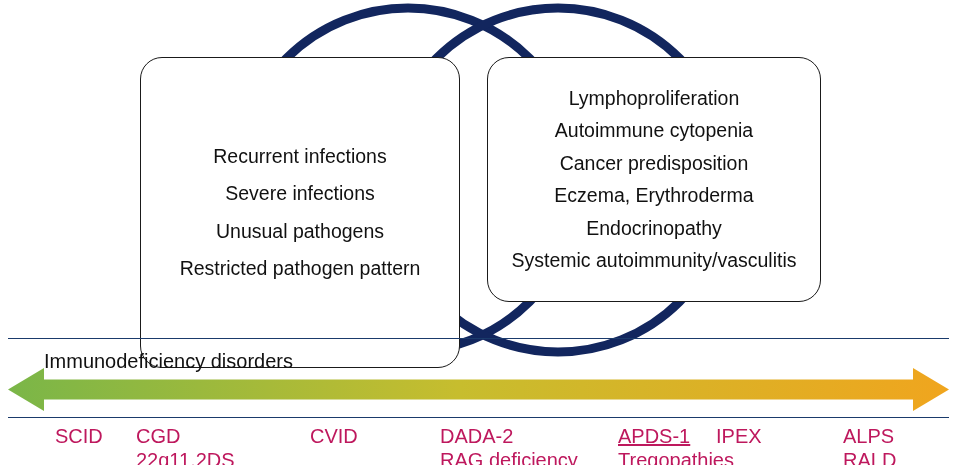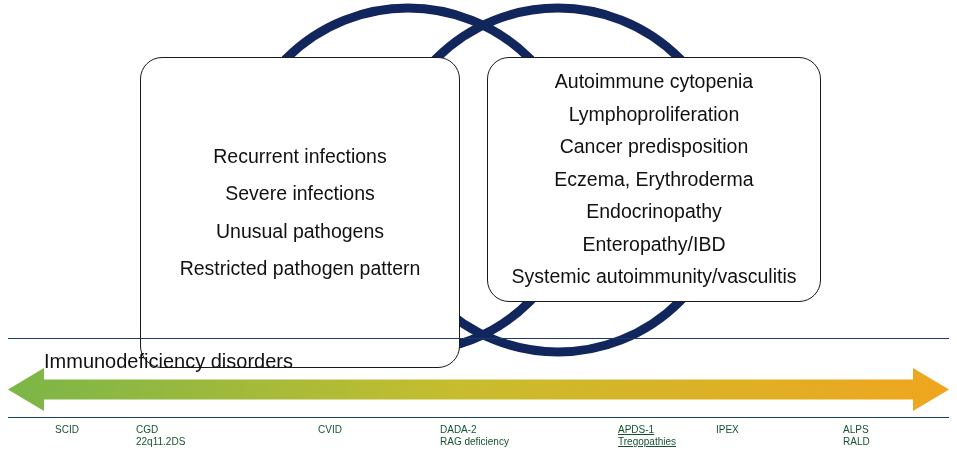--- a/index.html
+++ b/index.html
@@ -92,23 +92,23 @@
     right: 40px;
     top: 350px;
     font-size: 19.5px;
     color: #111111;
     white-space: nowrap;
   }
 
   .tick-group {
     position: absolute;
     top: 424px;
-    font-size: 10px;
+    font-size: 20px;
     line-height: 1.22;
-    color: #14532d;
+    color: #be185d;
     white-space: nowrap;
   }
 </style>
 </head>
 <body>
 
 <div id="stage">
 
   <svg class="circle-svg" viewBox="0 0 957 465">
     <circle cx="408" cy="180" r="172" fill="none" stroke="#12265e" stroke-width="9"></circle>
@@ -116,26 +116,25 @@
   </svg>
 
   <div class="panel" id="panel-left">
     <div class="panel-line">Recurrent infections</div>
     <div class="panel-line">Severe infections</div>
     <div class="panel-line">Unusual pathogens</div>
     <div class="panel-line">Restricted pathogen pattern</div>
   </div>
 
   <div class="panel" id="panel-right">
+    <div class="panel-line">Lymphoproliferation</div>
     <div class="panel-line">Autoimmune cytopenia</div>
-    <div class="panel-line">Lymphoproliferation</div>
     <div class="panel-line">Cancer predisposition</div>
     <div class="panel-line">Eczema, Erythroderma</div>
     <div class="panel-line">Endocrinopathy</div>
-    <div class="panel-line">Enteropathy/IBD</div>
     <div class="panel-line">Systemic autoimmunity/vasculitis</div>
   </div>
 
   <div class="axis-line" id="axis-top"></div>
   <div class="axis-line" id="axis-bottom"></div>
 
   <div class="label-left">Immunodeficiency disorders</div>
 
   <div id="arrow-wrap">
     <svg width="941" height="47" viewBox="0 0 941 47">
@@ -152,21 +151,21 @@
 
   <div class="tick-group" style="left:55px;">
     <div>SCID</div>
   </div>
 
   <div class="tick-group" style="left:136px;">
     <div>CGD</div>
     <div>22q11.2DS</div>
   </div>
 
-  <div class="tick-group" style="left:318px;">
+  <div class="tick-group" style="left:310px;">
     <div>CVID</div>
   </div>
 
   <div class="tick-group" style="left:440px;">
     <div>DADA-2</div>
     <div>RAG deficiency</div>
   </div>
 
   <div class="tick-group" style="left:618px;text-decoration:underline;">
     <div>APDS-1</div>

